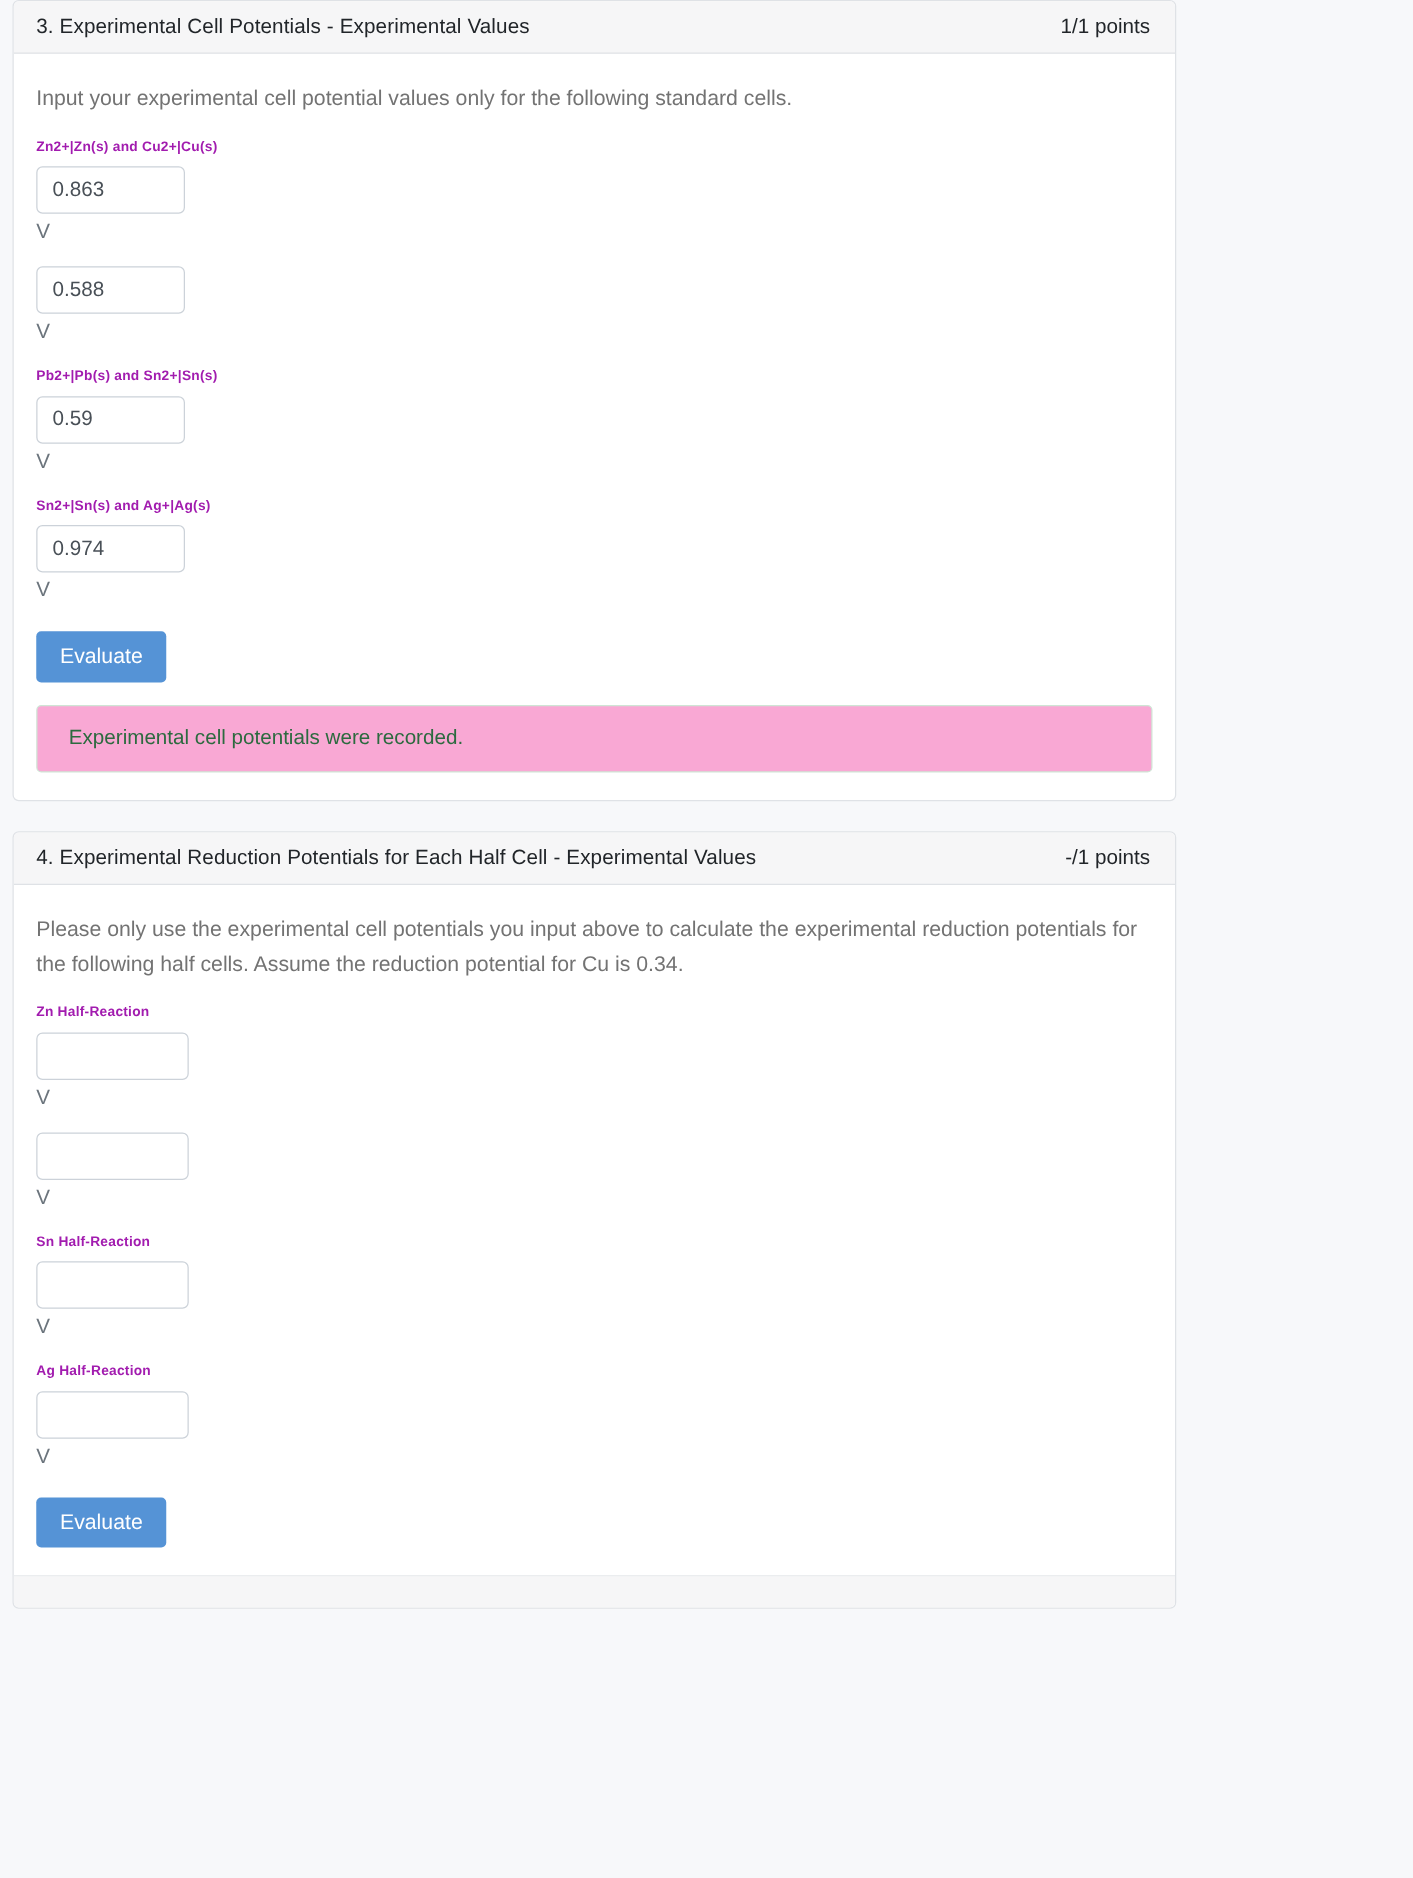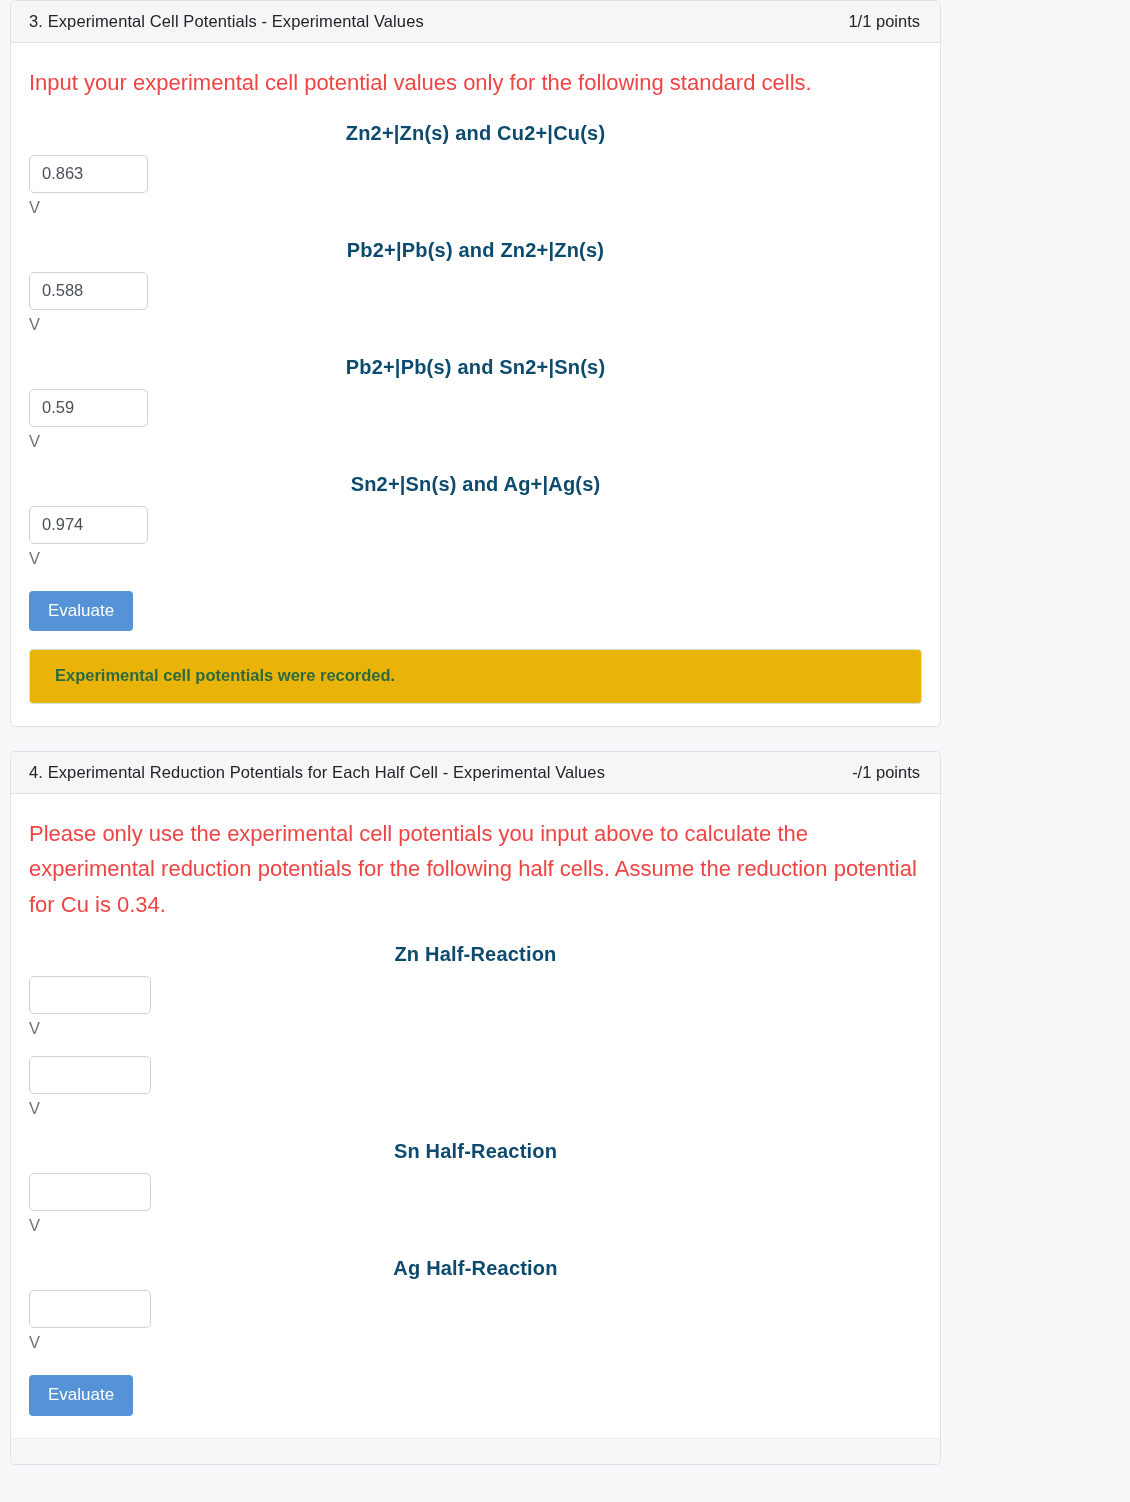--- a/index.html
+++ b/index.html
@@ -49,35 +49,34 @@
     color: #212529;
     font-weight: 400;
     white-space: nowrap;
   }
   .card-body {
     padding: 22px 18px 22px 18px;
   }
 
   
   .intro {
-    font-size: 22px;
-    color: #ef4444;
+    font-size: 17px;
+    color: #737373;
     line-height: 1.62;
     margin: 0 0 2px 0;
     max-width: 1000px;
   }
   .field-label {
-    font-size: 20px;
+    font-size: 11px;
     font-weight: bold;
-    color: #0c4a6e;
+    color: #a21caf;
     margin: 0;
     padding: 0;
     line-height: 1.5;
     letter-spacing: 0.2px;
-    text-align: center;
   }
 
   
   .field-group {
     margin-top: 17px;
   }
   .field-group:first-child { margin-top: 0; }
   .field-input {
     display: block;
     width: 119px;
@@ -114,28 +113,27 @@
     color: #ffffff;
     font-family: "Liberation Sans", sans-serif;
     font-size: 17px;
     line-height: 1.15;
     cursor: pointer;
   }
 
   
   .alert-success {
     margin-top: 18px;
-    background: #eab308;
+    background: #f9a8d4;
     border: 1px solid #cfe5d5;
     border-radius: 4px;
     padding: 15px 18px 16px 25px;
     color: #2c6a3f;
     font-size: 16.5px;
     line-height: 1.3;
-    font-weight: bold;
   }
 
   .card-footer {
     height: 26px;
     background: #f6f6f7;
     border-top: 1px solid #ebedef;
   }
 </style>
 </head>
 <body>
@@ -153,21 +151,20 @@
 
       
       <div class="field-group">
         <div class="field-label">Zn2+|Zn(s) and Cu2+|Cu(s)</div>
         <input class="field-input" type="text" value="0.863" style="">
         <span class="unit">V</span>
       </div>
 
       
       <div class="field-group">
-        <div class="field-label">Pb2+|Pb(s) and Zn2+|Zn(s)</div>
         <input class="field-input" type="text" value="0.588" style="">
         <span class="unit">V</span>
       </div>
 
       
       <div class="field-group">
         <div class="field-label">Pb2+|Pb(s) and Sn2+|Sn(s)</div>
         <input class="field-input" type="text" value="0.59" style="">
         <span class="unit">V</span>
       </div>

